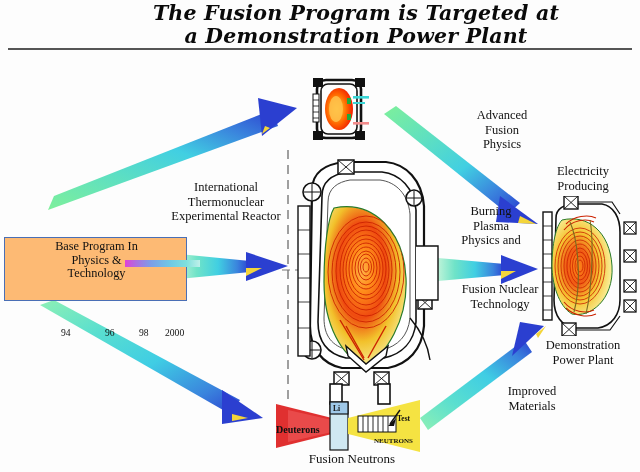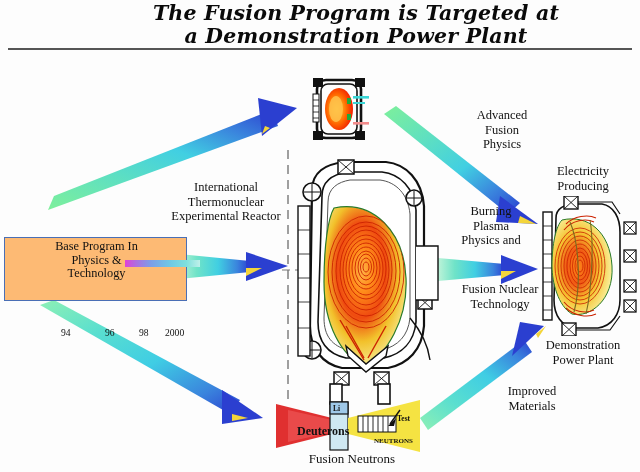--- a/index.html
+++ b/index.html
@@ -461,20 +461,20 @@
       <line x1="103" y1="18" x2="103" y2="34"></line>
       <line x1="108" y1="18" x2="108" y2="34"></line>
       <line x1="113" y1="18" x2="113" y2="34"></line>
       <line x1="118" y1="18" x2="118" y2="34"></line>
     </g>
 
     <path d="M130,12 L120,26" stroke="#111" stroke-width="1.4"></path>
     <polygon points="118,28 126,20 124,28" fill="#111"></polygon>
   </svg>
 
-  <div class="nlbl" style="left:276px;top:424px;font-size:12px;margin-left:21px;">Deuterons</div>
+  <div class="nlbl" style="left:276px;top:424px;font-size:10px;">Deuterons</div>
   <div class="nlbl" style="left:333px;top:404px;font-size:7.5px;">Li</div>
   <div class="nlbl" style="left:397px;top:414px;font-size:7.5px;">Test</div>
   <div class="nlbl" style="left:374px;top:437px;font-size:7px;">NEUTRONS</div>
 
   <div class="lbl" style="left:262px;top:452px;width:180px;font-size:13px;">Fusion Neutrons</div>
 
 </div>
 
 </body></html>

